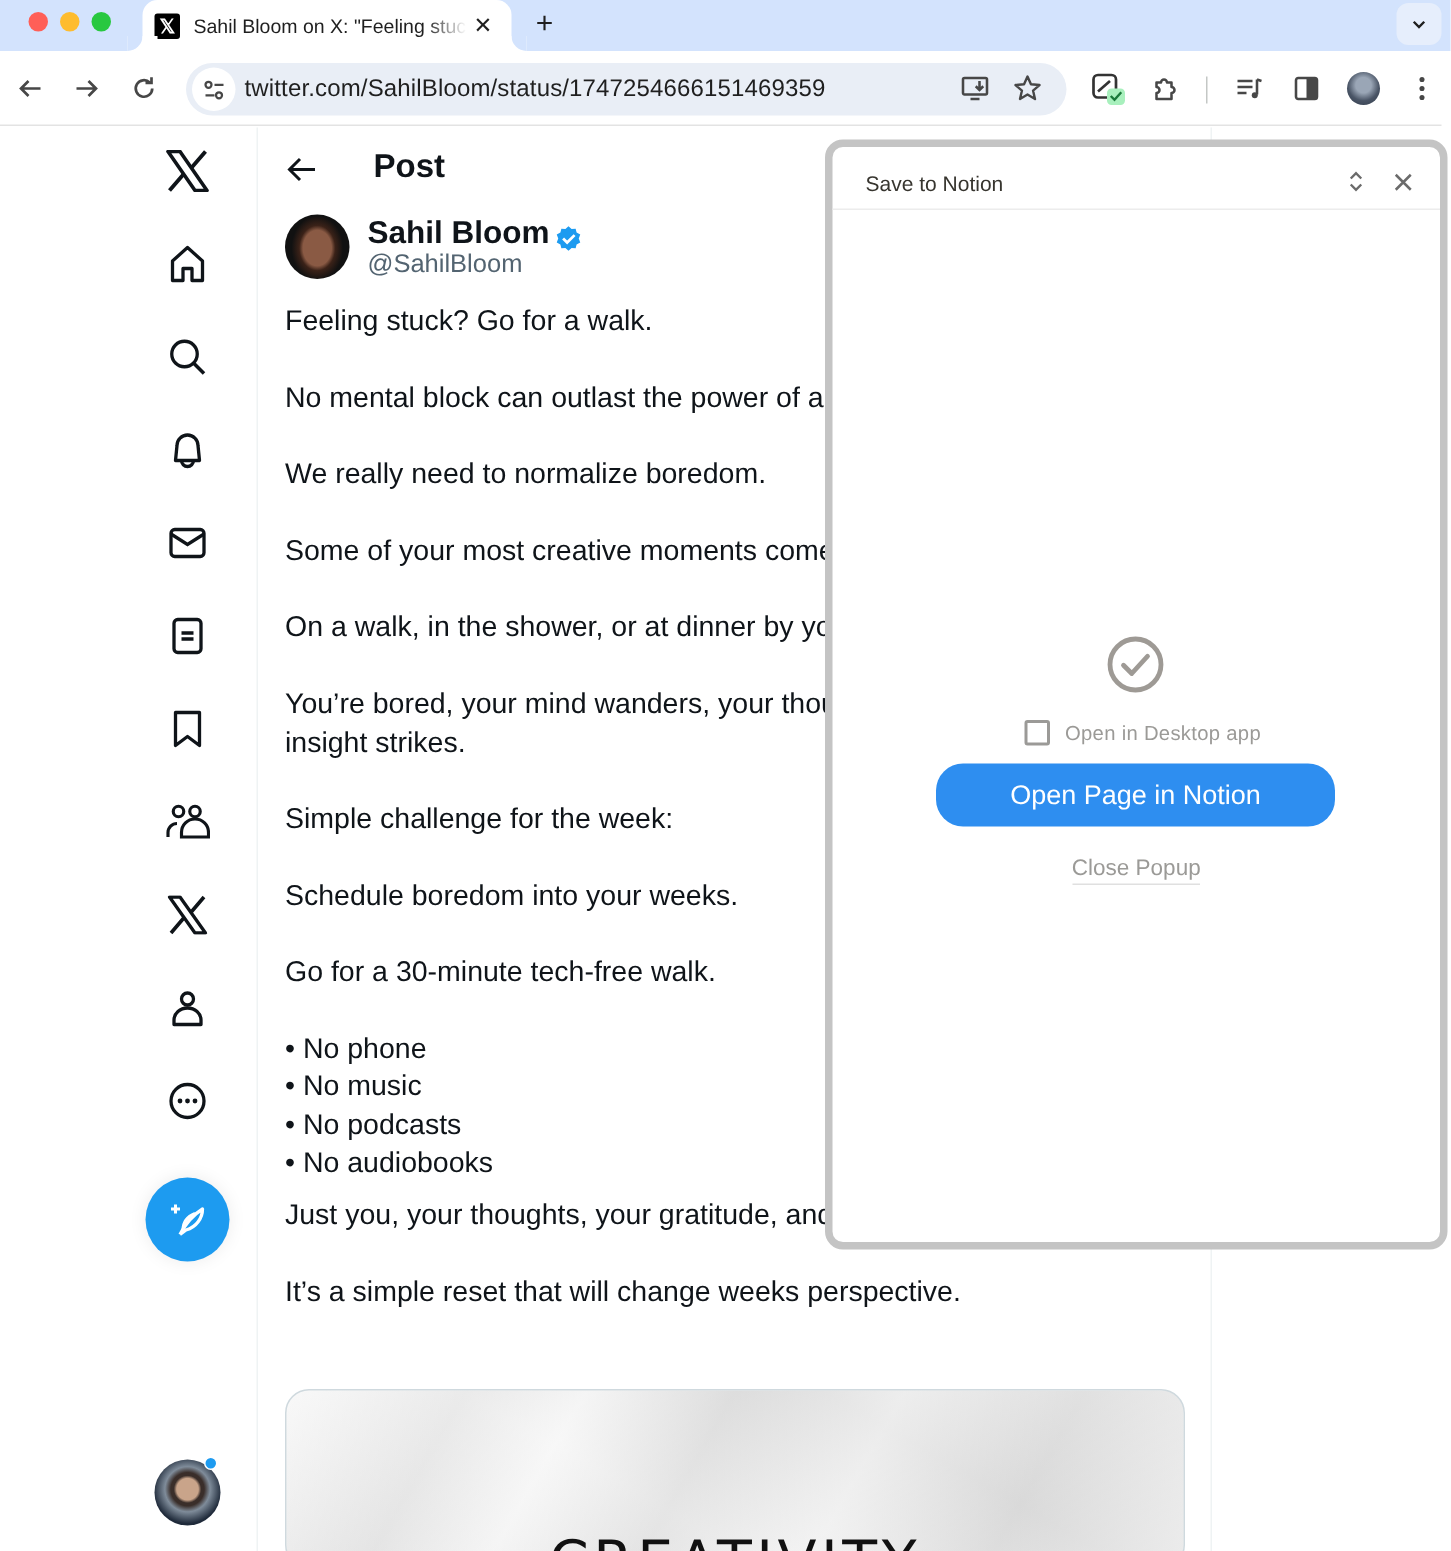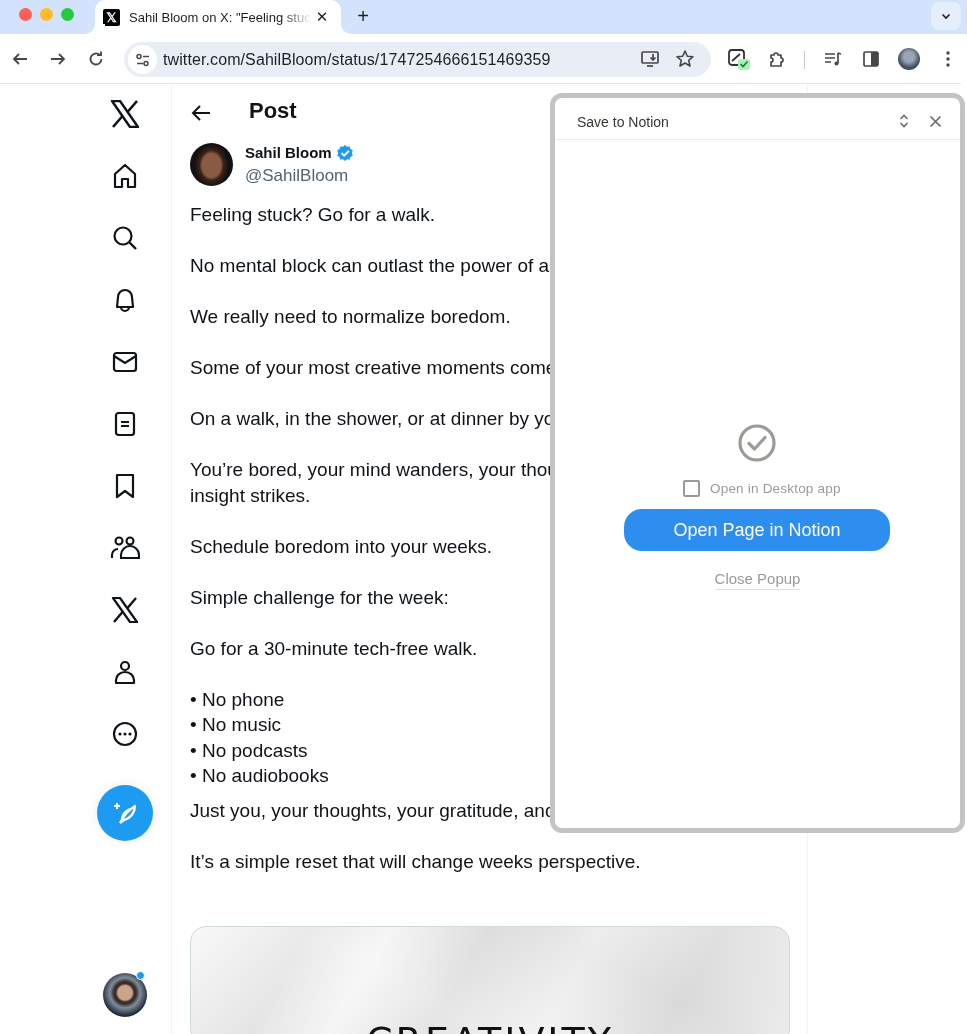--- a/index.html
+++ b/index.html
@@ -36,21 +36,21 @@
     .sidenav { position: absolute; left: 88px; top: 0; width: 84px; height: 949px; border-right: 1px solid #eff3f4; }
     .nav-item { position: absolute; left: 18px; width: 38px; height: 38px; display: flex; align-items: center; justify-content: center; }
     .compose { position: absolute; left: 9px; top: 700px; width: 56px; height: 56px; background: #1d9bf0; border-radius: 50%; box-shadow: 0 0 12px rgba(0,0,0,0.08); display: flex; align-items: center; justify-content: center; }
     .account-avatar { position: absolute; left: 15px; top: 888px; width: 44px; height: 44px; border-radius: 50%; background: radial-gradient(circle at 50% 45%, #c9a48a 0 22%, #3a2e2a 28% 34%, #7f8c9a 46%, #1f2a3a 70%); }
     .notif-dot { position: absolute; left: 48px; top: 886px; width: 9px; height: 9px; border-radius: 50%; background: #1d9bf0; border: 1px solid #fff; }
 
     .main { position: absolute; left: 173px; top: 0; width: 635px; height: 949px; border-right: 1px solid #eff3f4; }
     .back-btn { position: absolute; left: 14px; top: 14px; width: 28px; height: 28px; display: flex; align-items: center; justify-content: center; }
     .post-heading { position: absolute; left: 76px; top: 13px; font-size: 22px; font-weight: bold; color: #0f1419; }
     .author-avatar { position: absolute; left: 17px; top: 58px; width: 43px; height: 43px; border-radius: 50%; background: radial-gradient(ellipse 40% 50% at 50% 52%, #8a5a44 0 55%, #3b2218 70%, #111 100%); }
-    .author-name { position: absolute; left: 72px; top: 59px; font-size: 15px; font-weight: bold; color: #0f1419; display: flex; align-items: flex-start; gap: 4px; }
+    .author-name { position: absolute; left: 72px; top: 59px; font-size: 21px; font-weight: bold; color: #0f1419; display: flex; align-items: flex-end; gap: 4px; }
     .verified { width: 18px; height: 18px; }
     .author-handle { position: absolute; left: 72px; top: 81px; font-size: 17px; color: #536471; }
 
     .tweet-text { position: absolute; left: 17px; top: 117px; width: 600px; font-size: 19px; line-height: 25.5px; color: #0f1419; }
     .tweet-text p { margin-bottom: 25.5px; white-space: nowrap; }
     .tweet-text ul { list-style: none; margin-bottom: 9px; }
     .tweet-text li { white-space: nowrap; }
 
     .media { position: absolute; left: 17px; top: 841px; width: 600px; height: 120px; border: 1px solid #cfd9de; border-radius: 16px; overflow: hidden;
       background:
@@ -274,22 +274,22 @@
     <div class="author-handle">@SahilBloom</div>
 
     <div class="tweet-text">
       <p>Feeling stuck? Go for a walk.</p>
       <p>No mental block can outlast the power of a 3</p>
       <p>We really need to normalize boredom.</p>
       <p>Some of your most creative moments come o</p>
       <p>On a walk, in the shower, or at dinner by your</p>
       <p style="margin-bottom:0">You’re bored, your mind wanders, your thoug</p>
       <p>insight strikes.</p>
+      <p>Simple challenge for the week:</p>
       <p>Schedule boredom into your weeks.</p>
-      <p>Simple challenge for the week:</p>
       <p>Go for a 30-minute tech-free walk.</p>
       <ul>
         <li>• No phone</li>
         <li>• No music</li>
         <li>• No podcasts</li>
         <li>• No audiobooks</li>
       </ul>
       <p>Just you, your thoughts, your gratitude, and t</p>
       <p>It’s a simple reset that will change weeks perspective.</p>
     </div>

